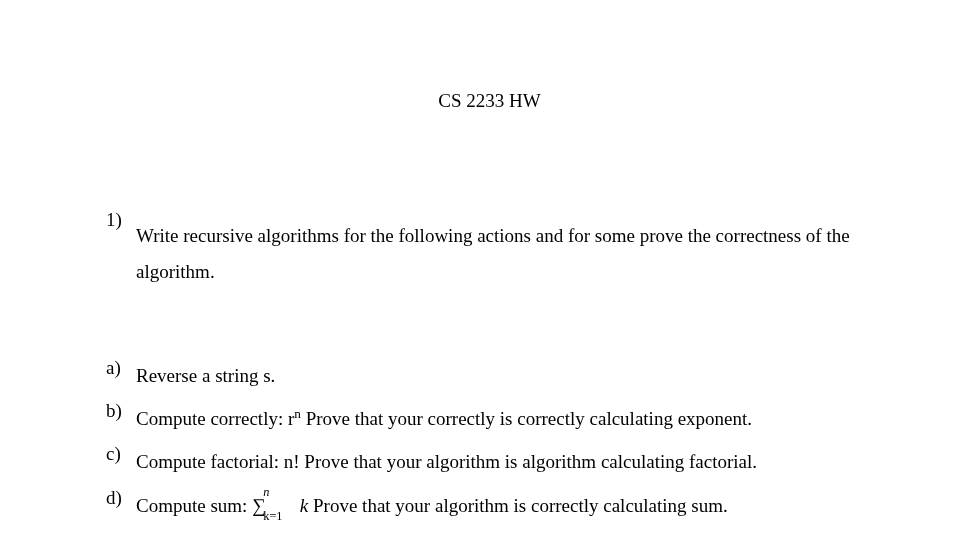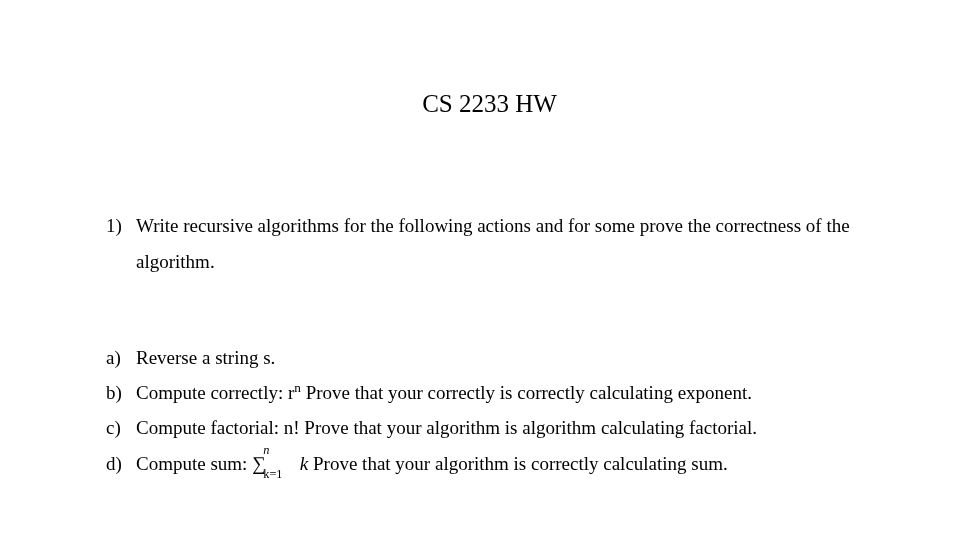--- a/index.html
+++ b/index.html
@@ -14,56 +14,58 @@
       width: 979px;
       height: 556px;
       padding: 0;
       position: relative;
     }
     .page {
       padding: 90px 100px 40px 100px;
     }
     .title {
       text-align: center;
-      font-size: 25px;
+      font-size: 19px;
       margin-bottom: 90px;
     }
     .question {
       margin-bottom: 60px;
     }
     .question-item {
       display: flex;
       font-size: 19px;
       line-height: 1.9;
     }
     .question-number {
       width: 36px;
       flex-shrink: 0;
       text-align: left;
       padding-left: 6px;
     }
     .question-text {
       flex: 1;
+      margin-top: 16px;
     }
     .sub-list {
       margin-top: 0;
     }
     .sub-item {
       display: flex;
       font-size: 19px;
       line-height: 1.85;
     }
     .sub-label {
       width: 36px;
       flex-shrink: 0;
       text-align: left;
       padding-left: 6px;
     }
     .sub-text {
       flex: 1;
+      margin-top: 8px;
     }
     .math-sup {
       font-size: 0.7em;
       vertical-align: super;
       line-height: 0;
     }
     .sigma {
       font-size: 19px;
       position: relative;
       display: inline-block;

